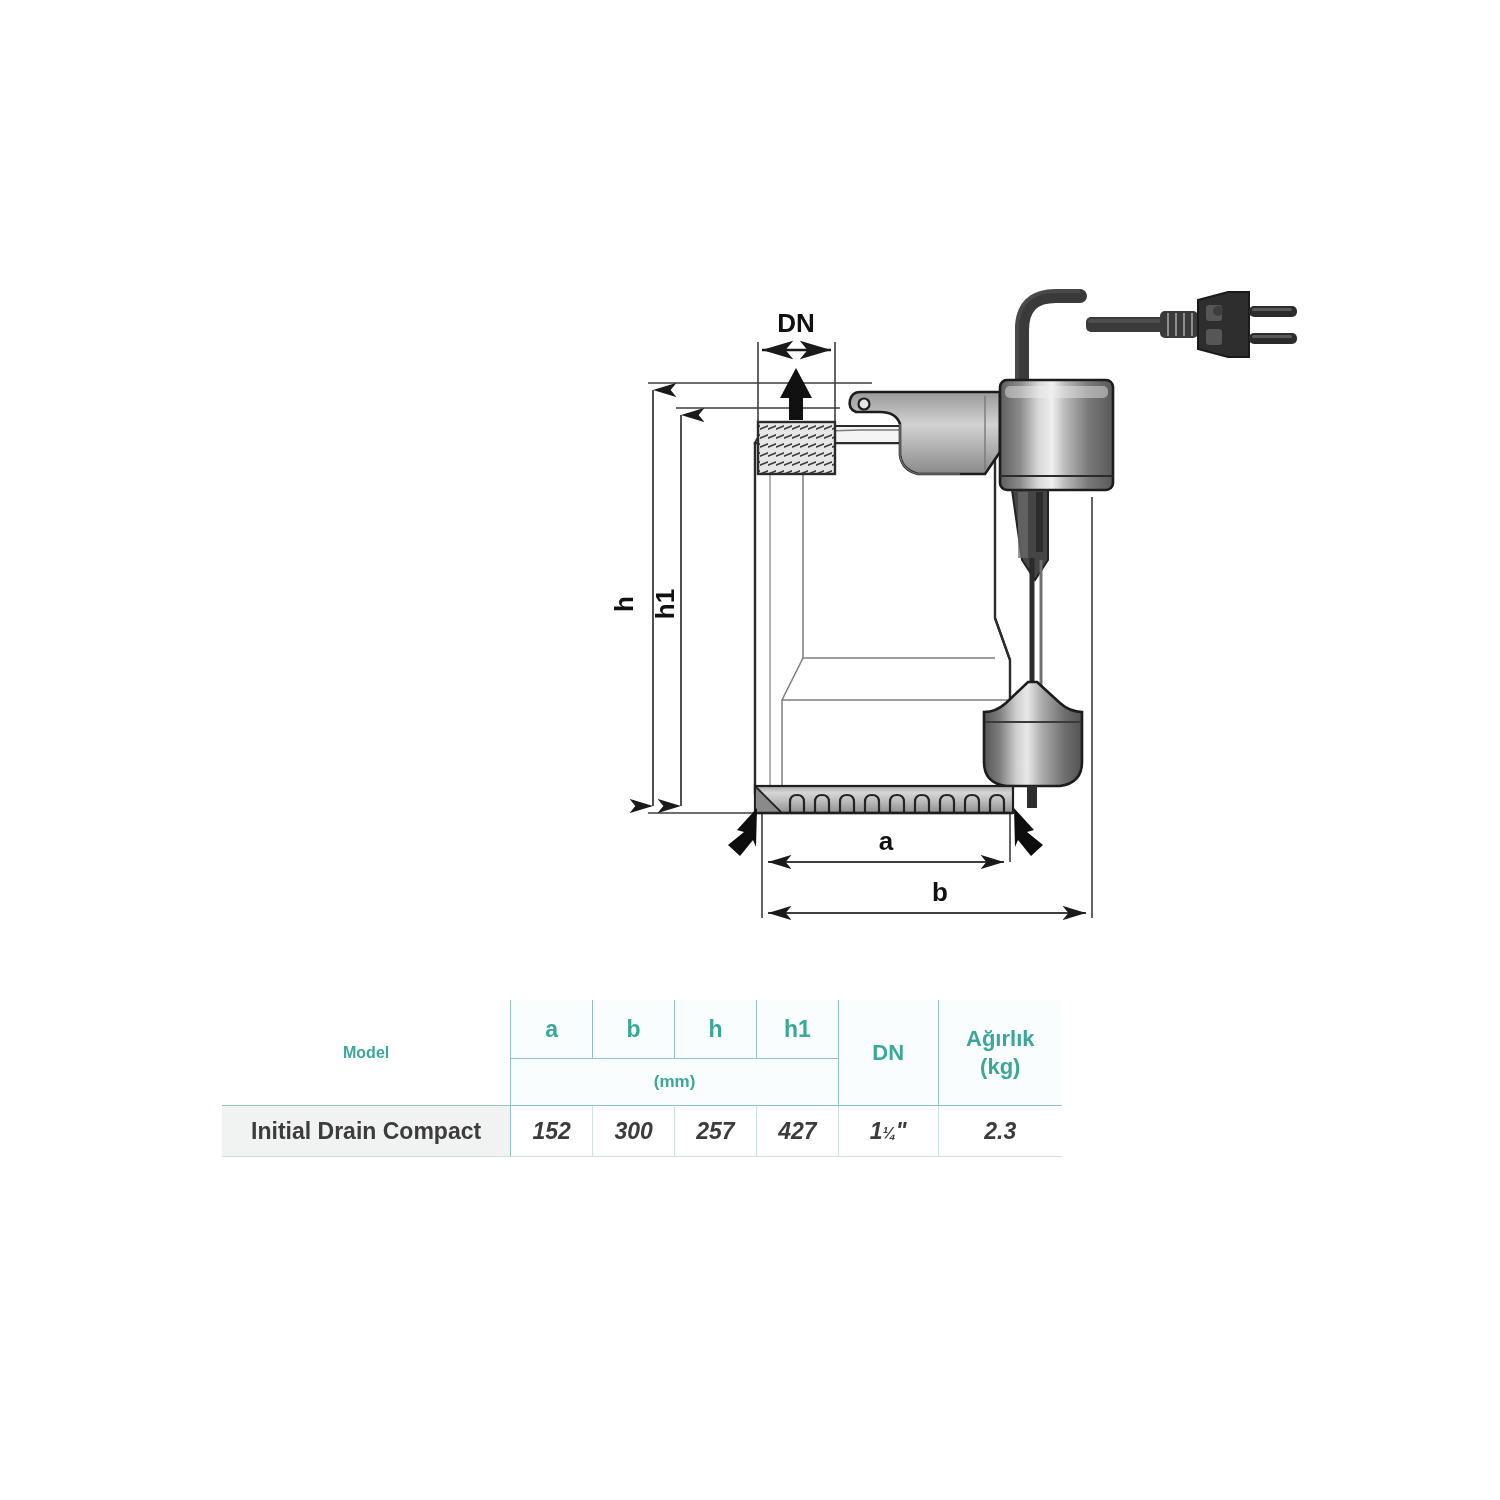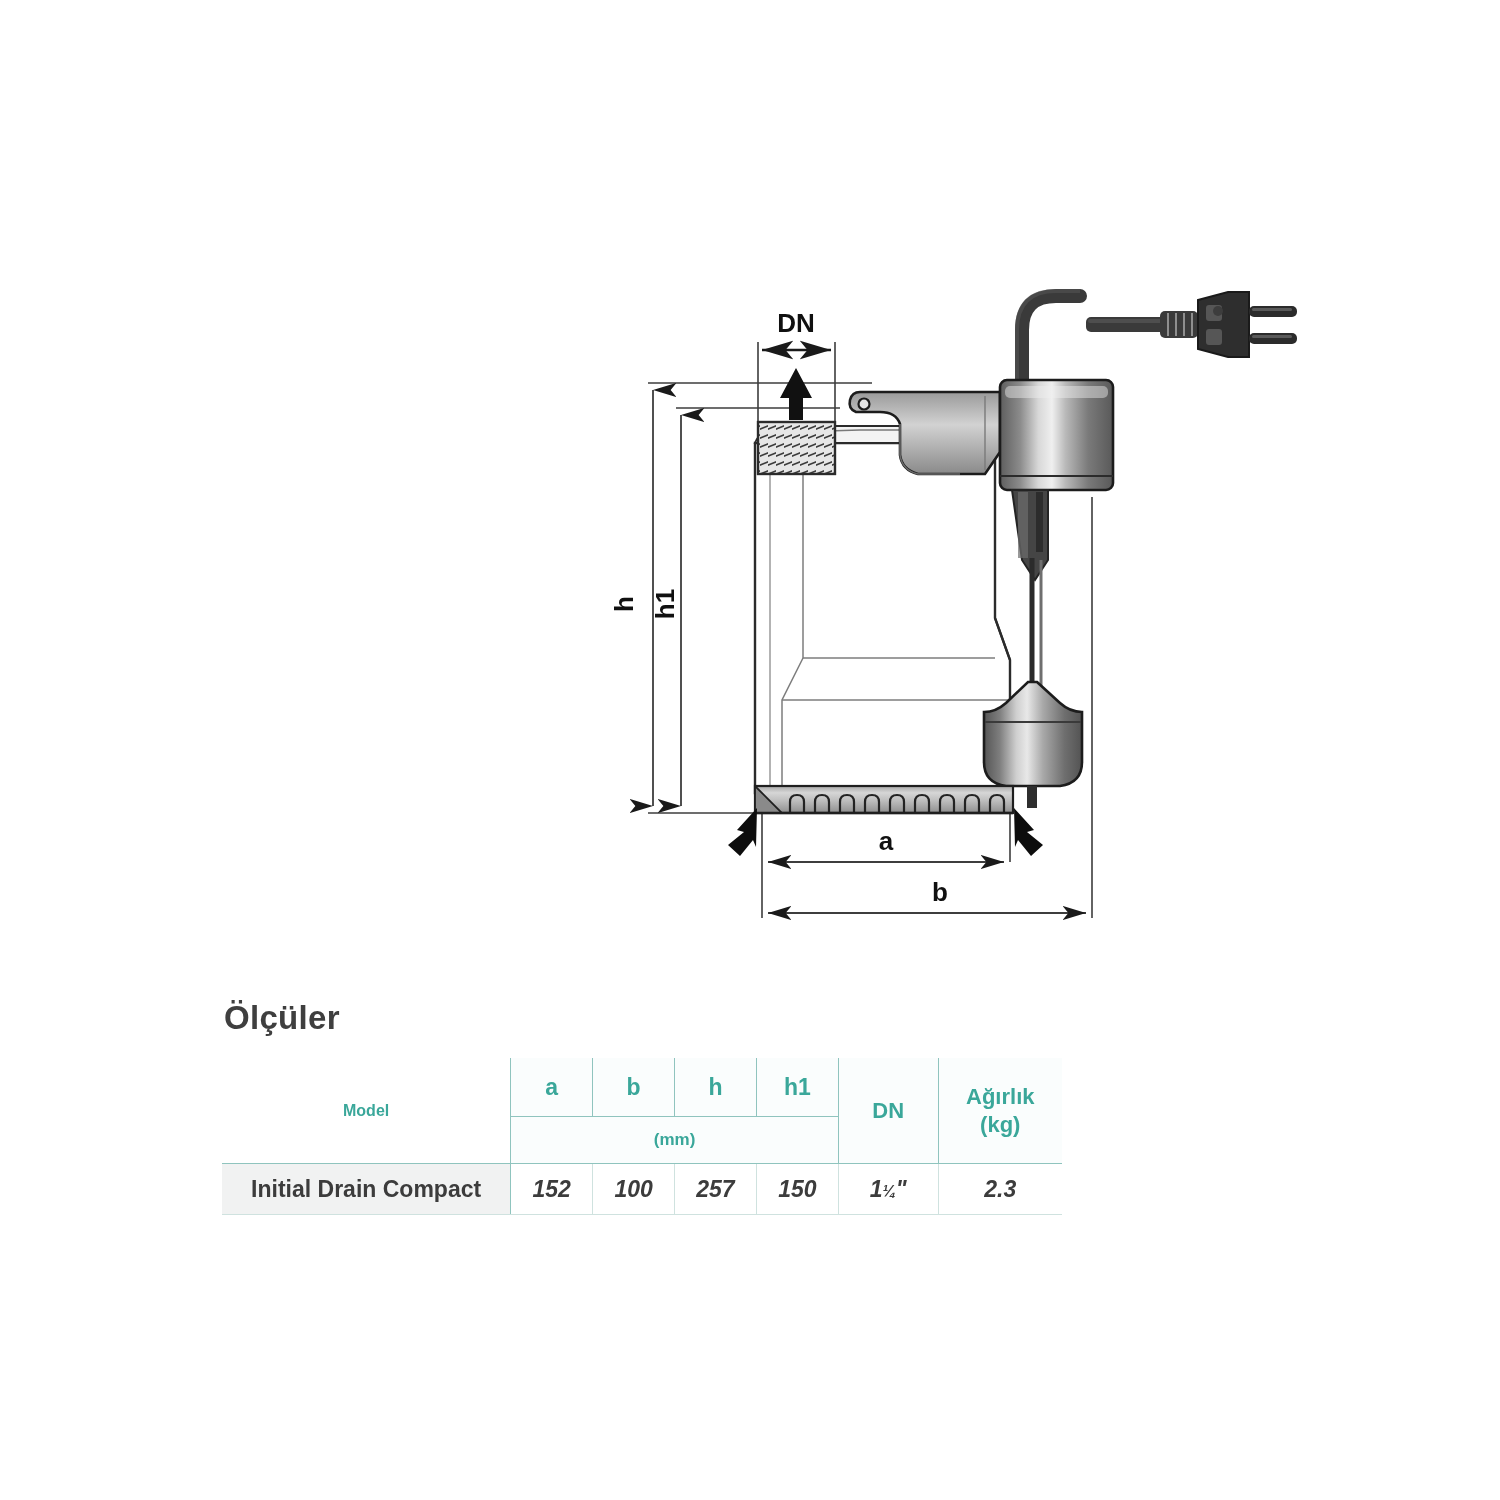--- a/index.html
+++ b/index.html
@@ -398,21 +398,20 @@
     <g>
       <line x1="768" y1="913" x2="1086" y2="913" stroke="#3d3d3d" stroke-width="1.8" marker-start="url(#dimArrowRight)" marker-end="url(#dimArrowLeft)"></line>
       <text x="940" y="901" text-anchor="middle" font-family="Liberation Sans, sans-serif" font-size="26" font-weight="bold" fill="#101010">b</text>
     </g>
 
   </svg>
 </div>
 
 <div id="dimensions-section">
 
-  <div id="section-title">Ölçüler</div>
 
   <table id="dim-table">
     <colgroup>
       <col class="c-model">
       <col class="c-ab">
         <col class="c-ab">
         <col class="c-ab">
         <col class="c-ab">
       <col class="c-dn">
       <col class="c-kg">
@@ -432,21 +431,21 @@
         </td>
       </tr>
 
       <tr>
         <td class="mm-head teal-head" colspan="4">(mm)</td>
       </tr>
 
       <tr class="data-row">
         <td class="model-cell">Initial Drain Compact</td>
         <td class="val-cell first-val">152</td>
-        <td class="val-cell">100</td>
+        <td class="val-cell">300</td>
         <td class="val-cell">257</td>
-        <td class="val-cell">150</td>
+        <td class="val-cell">427</td>
         <td class="val-cell dn-val"><span>1</span><span class="frac">¼</span><span>"</span></td>
         <td class="val-cell">2.3</td>
       </tr>
     </tbody>
   </table>
 </div>
 
 </body></html>

